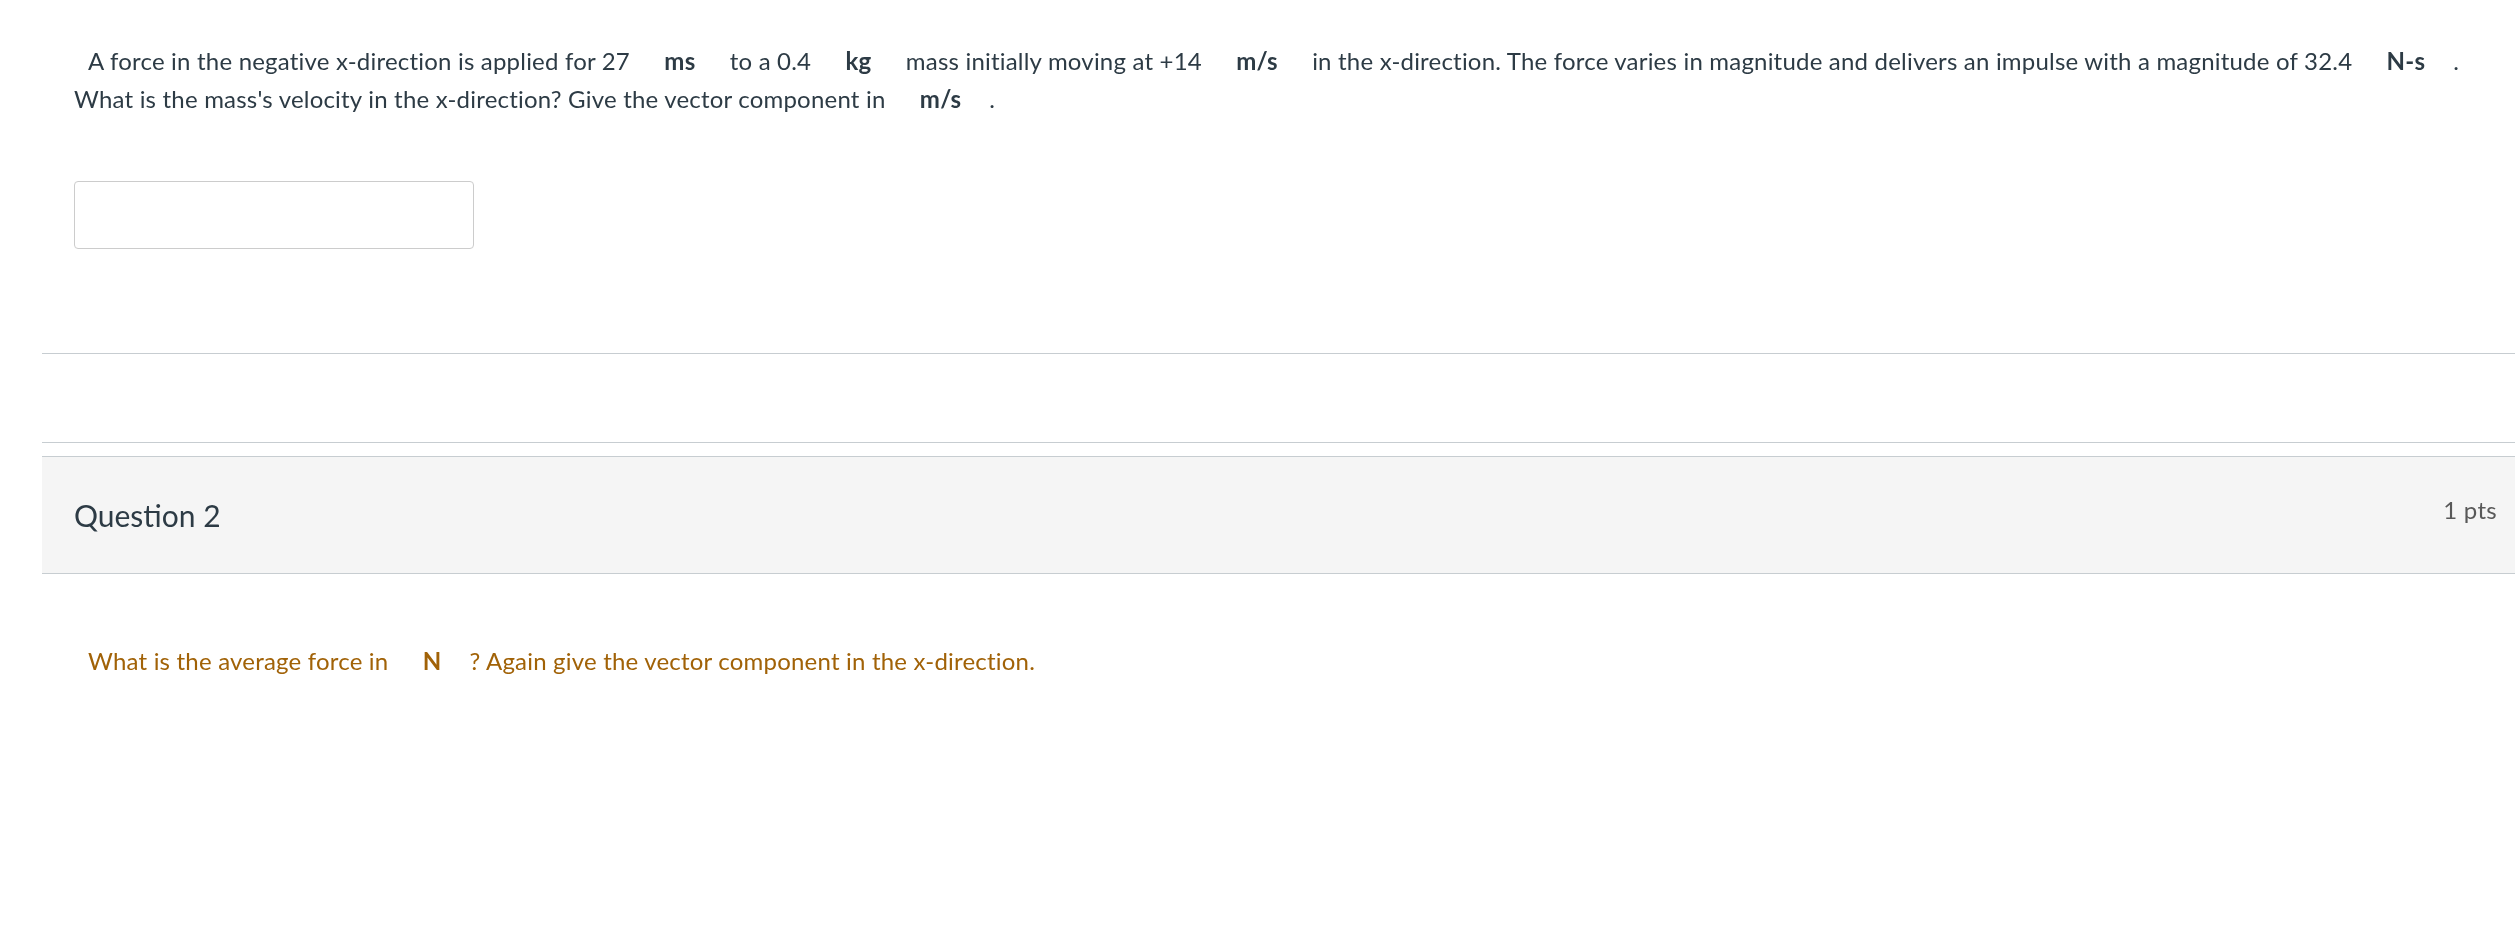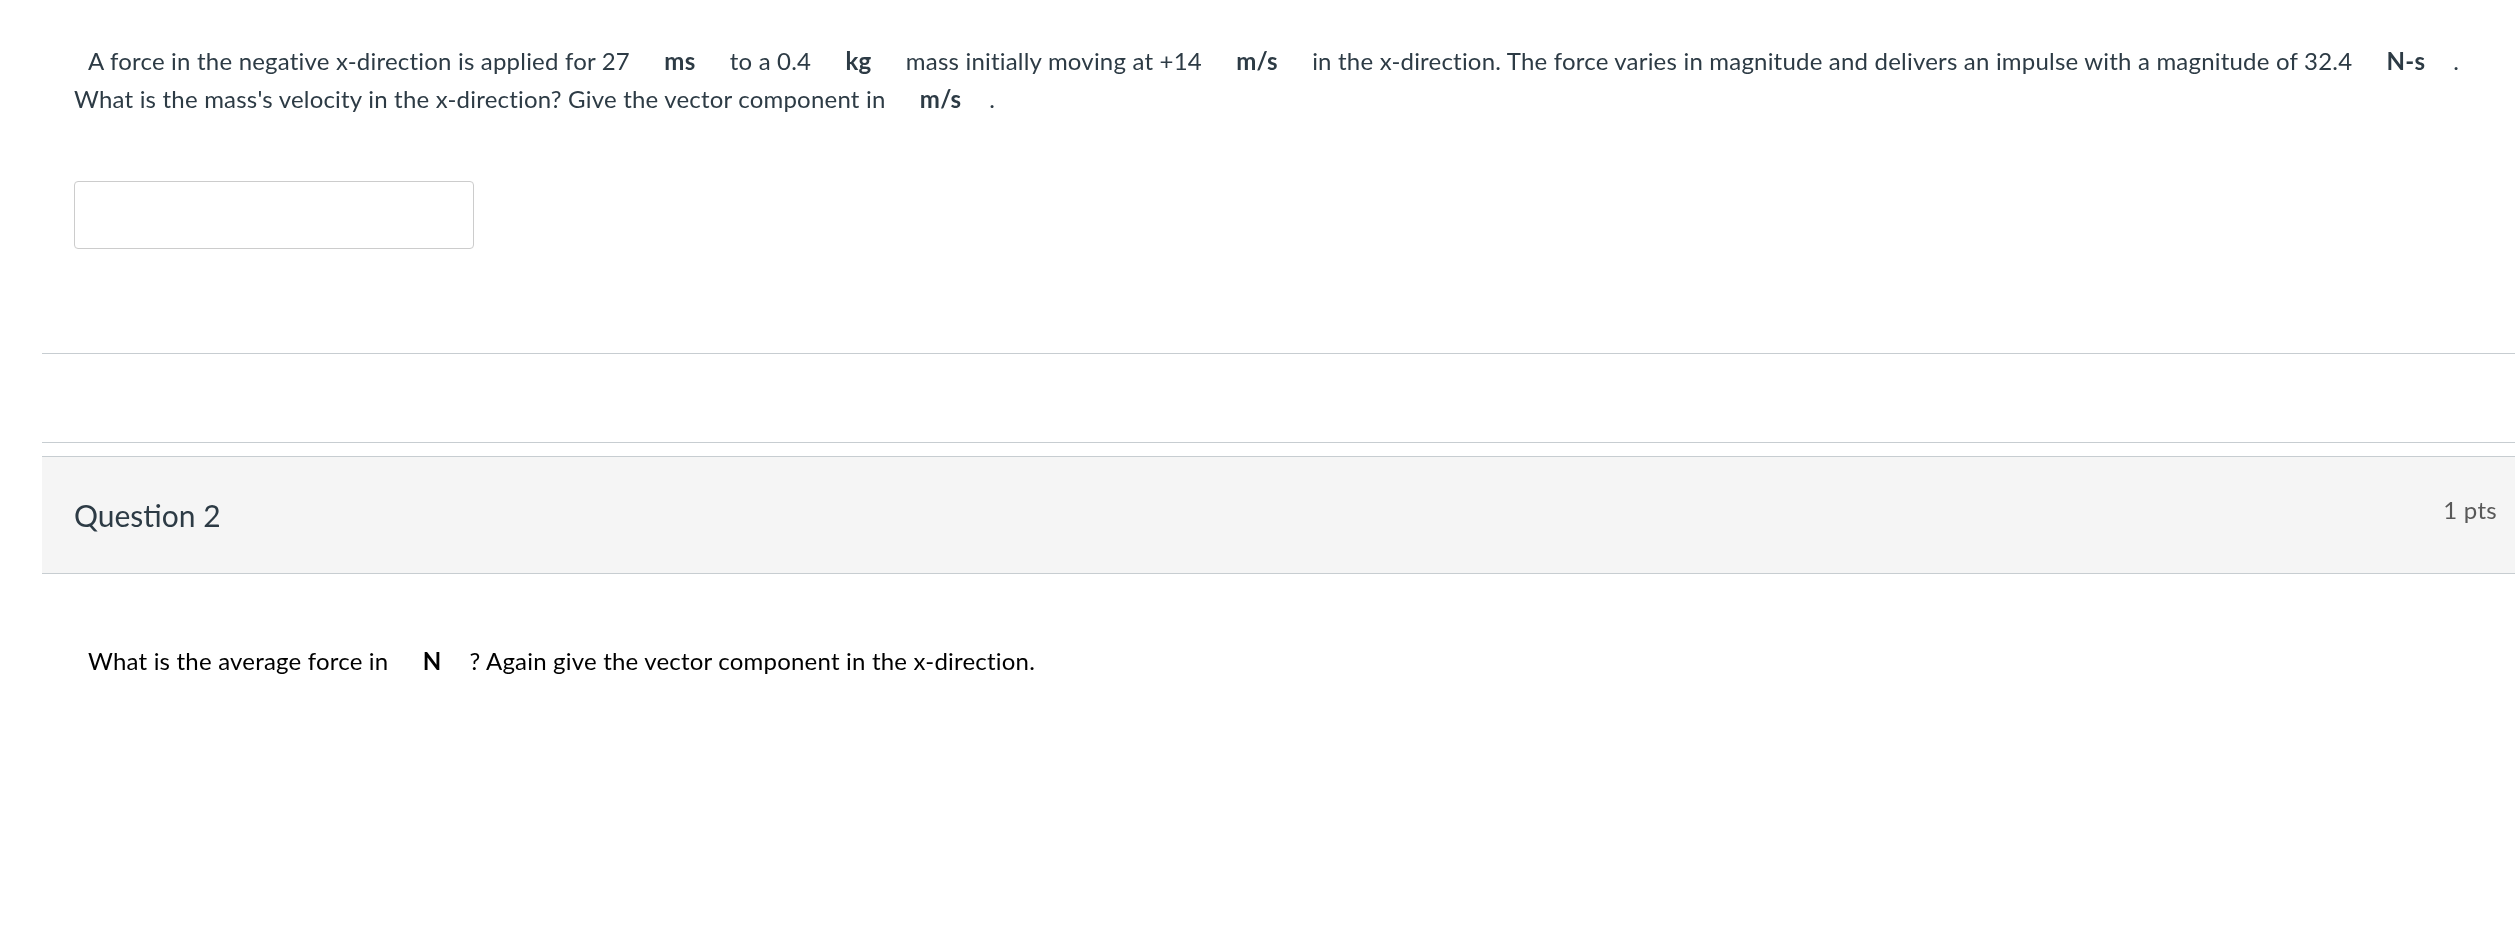--- a/index.html
+++ b/index.html
@@ -65,21 +65,21 @@
     font-size: 24px;
     font-weight: 400;
     color: #595959;
     letter-spacing: 0.3px;
   }
   .q2-body {
     padding: 40px 18px 0 18px;
   }
   .q2-text {
     font-weight: 400;
-    color: #000000;
+    color: #a16207;
     letter-spacing: 0.2px;
   }
   .q2-text strong {
     font-weight: 700;
   }
 </style>
 </head>
 <body>
 
 <div class="question-body">

